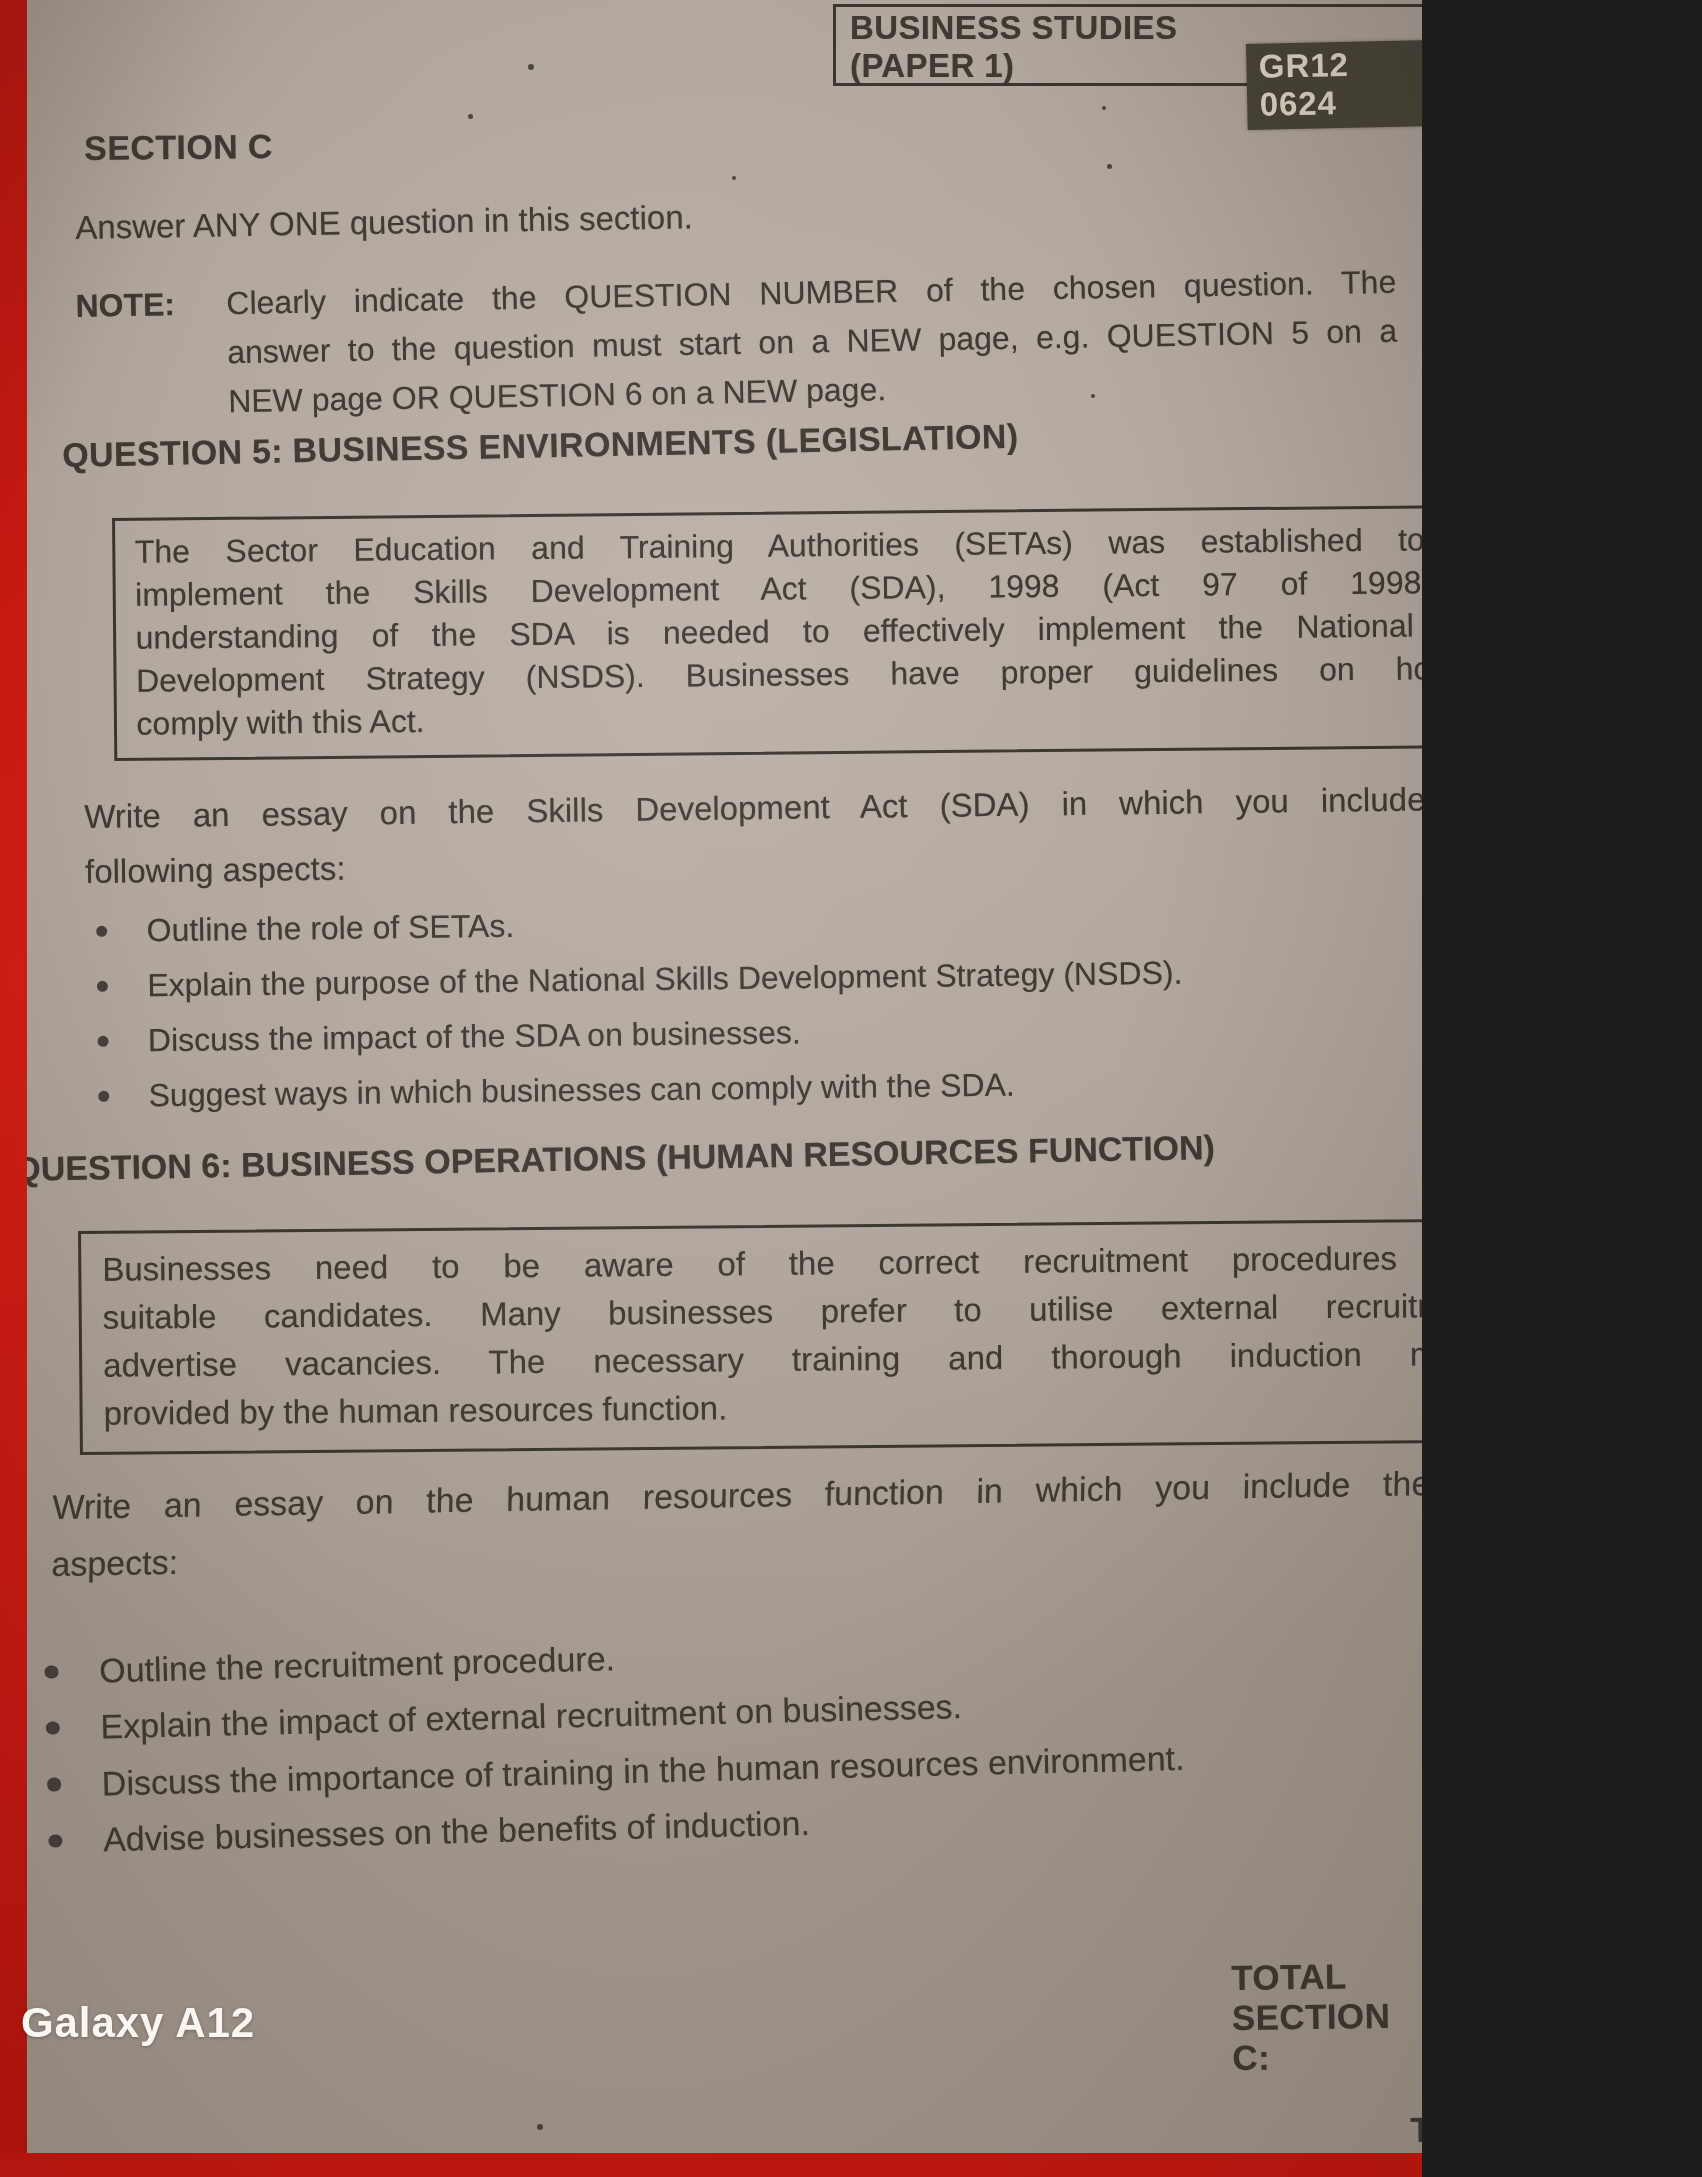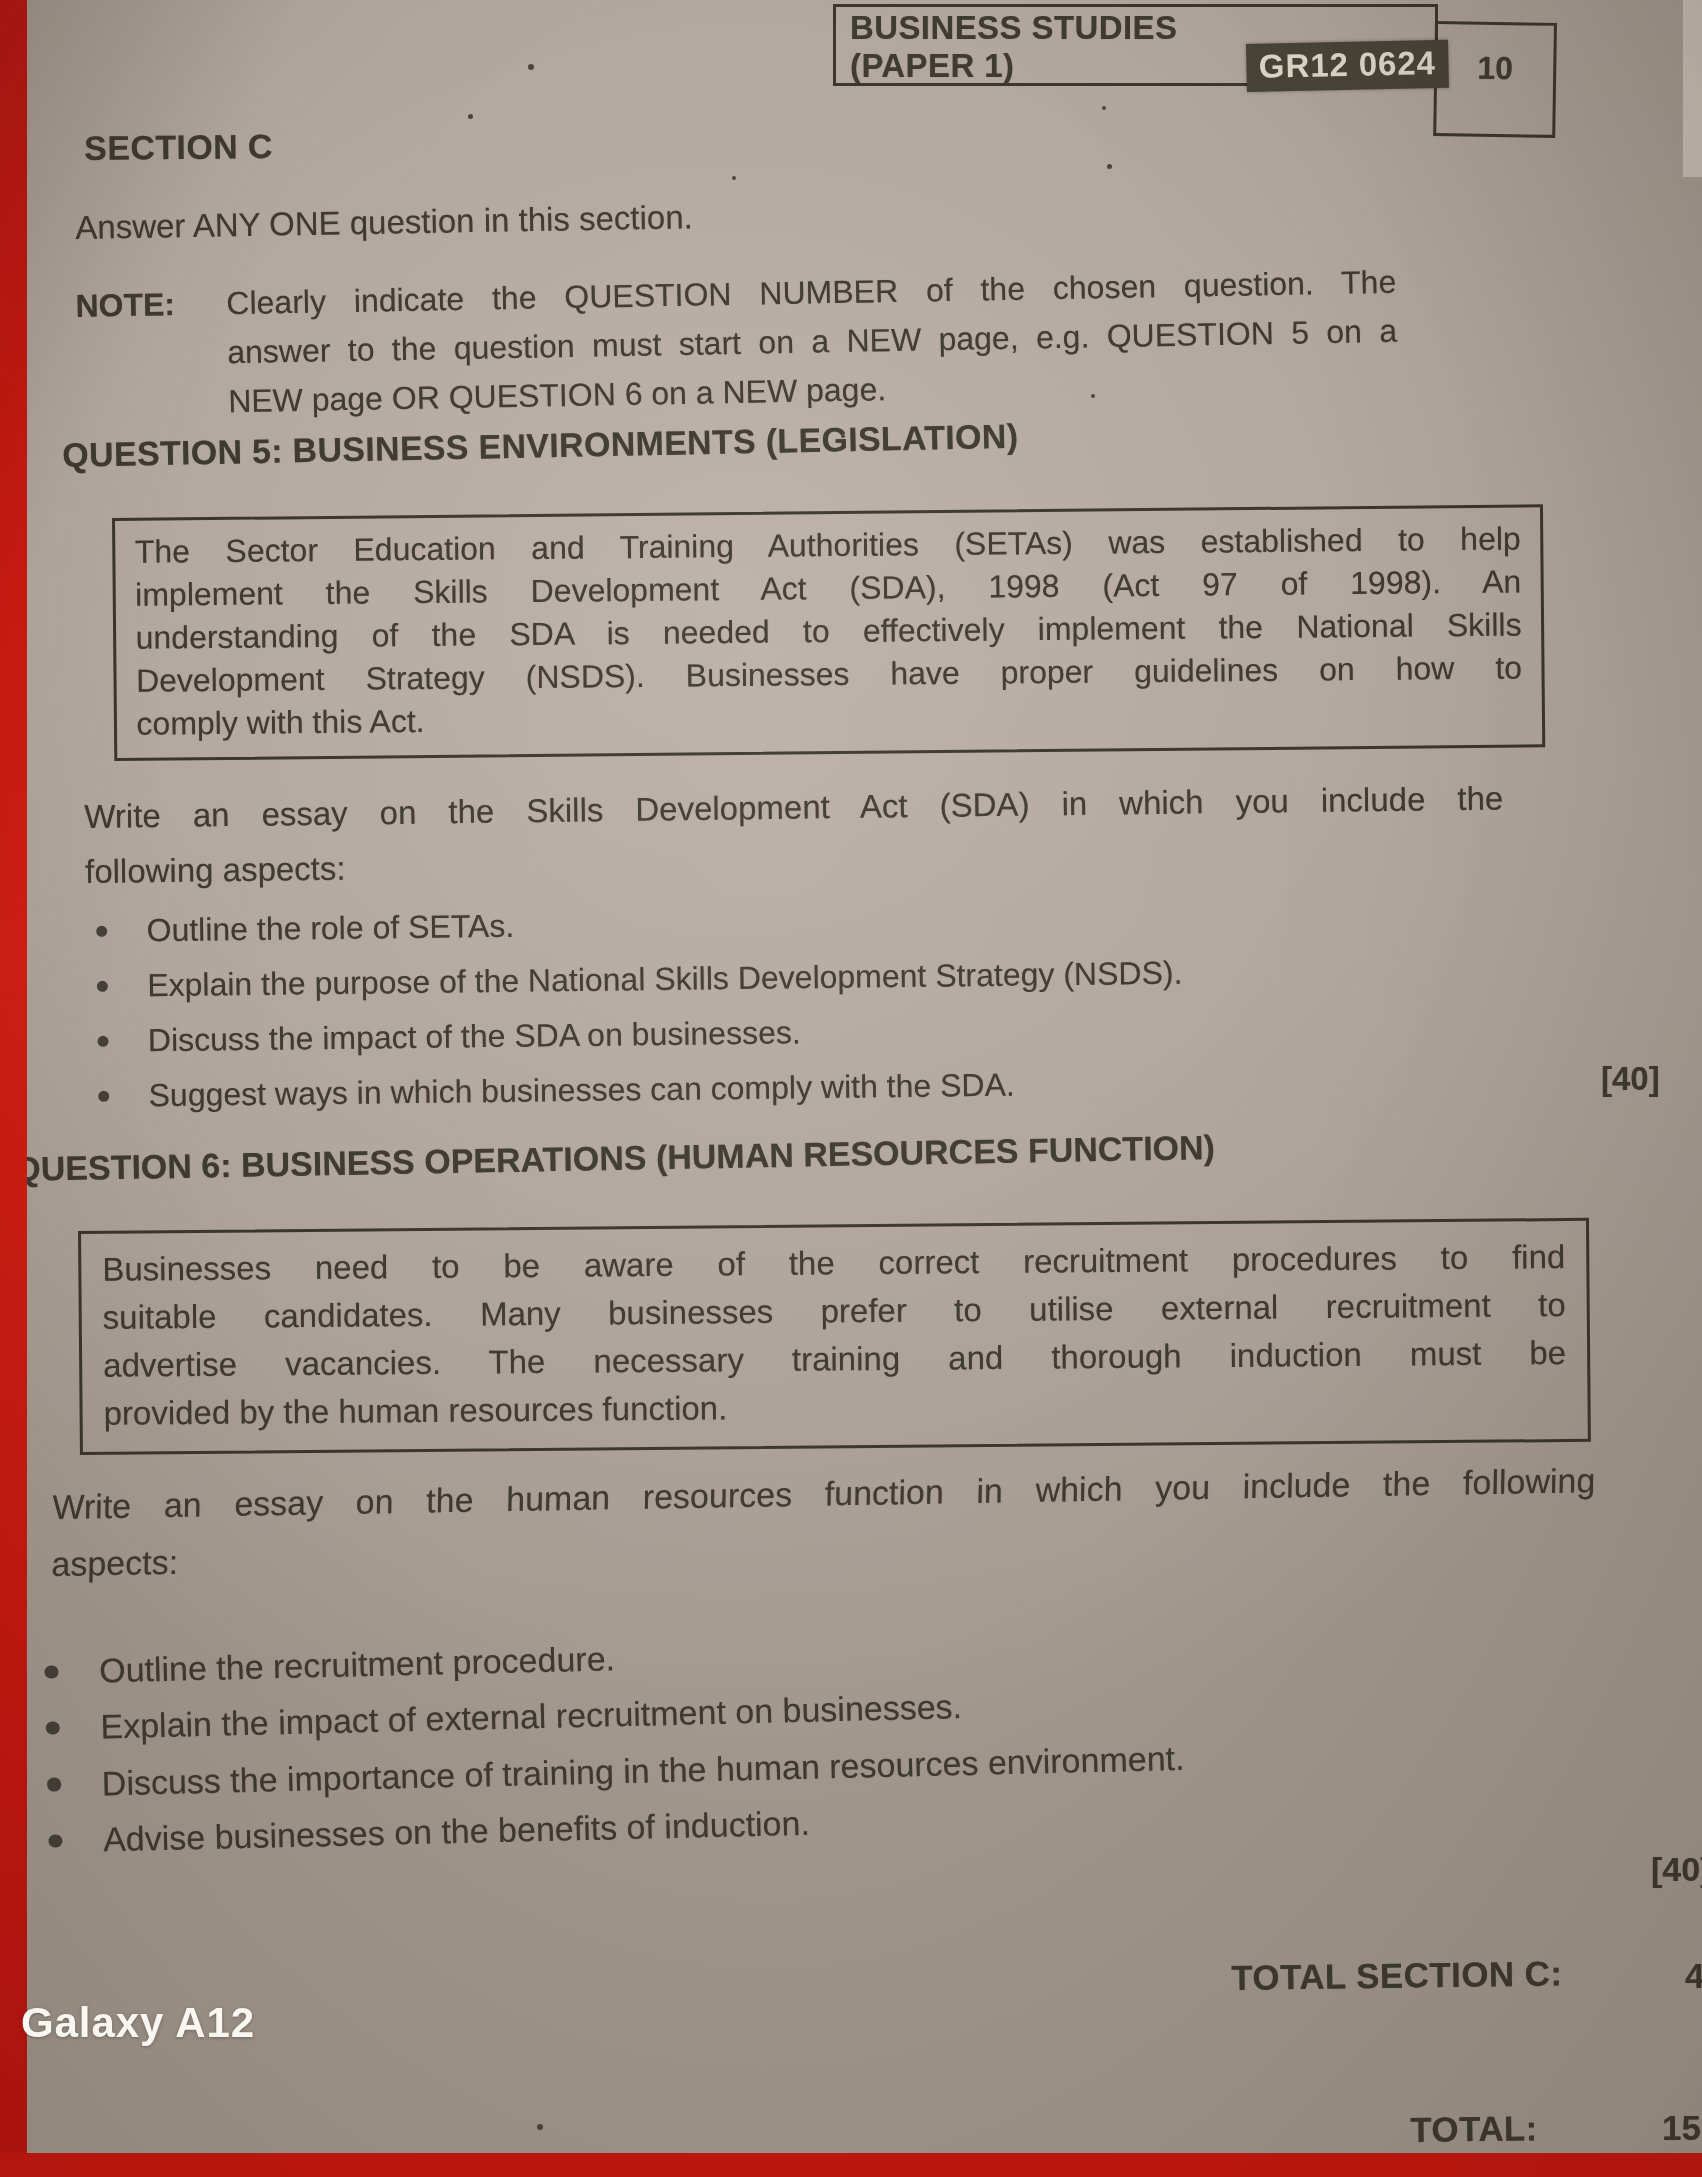--- a/index.html
+++ b/index.html
@@ -1,17 +1,17 @@
 <!DOCTYPE html>
 <html style="font-size:14px"><head>
 <meta charset="utf-8">
 <style>
   html,body{margin:0;padding:0;background:#1d1d1d;}
   .photo{
-    position:relative;width:1702px;height:2178px;overflow:hidden;
+    position:relative;width:1422px;height:2178px;overflow:hidden;
     font-family:"Liberation Sans","DejaVu Sans",sans-serif;
     color:#3e3931;background:#b1a69d;
     text-shadow:0 0 0.9px rgba(62,57,49,0.45);
   }
   .paper{
     position:absolute;left:26.6px;top:0;width:1676px;height:2153px;z-index:1;
     background:radial-gradient(ellipse 1330px 1153px at 42% 28%, #bcb1a8 0%, #b2a79e 52%, #a3988e 100%);
   }
   .corner-light{position:absolute;right:0;top:0;width:19.5px;height:177px;background:rgba(238,231,221,0.5);z-index:2;}
   .txt{position:absolute;z-index:2;transform-origin:left top;}

